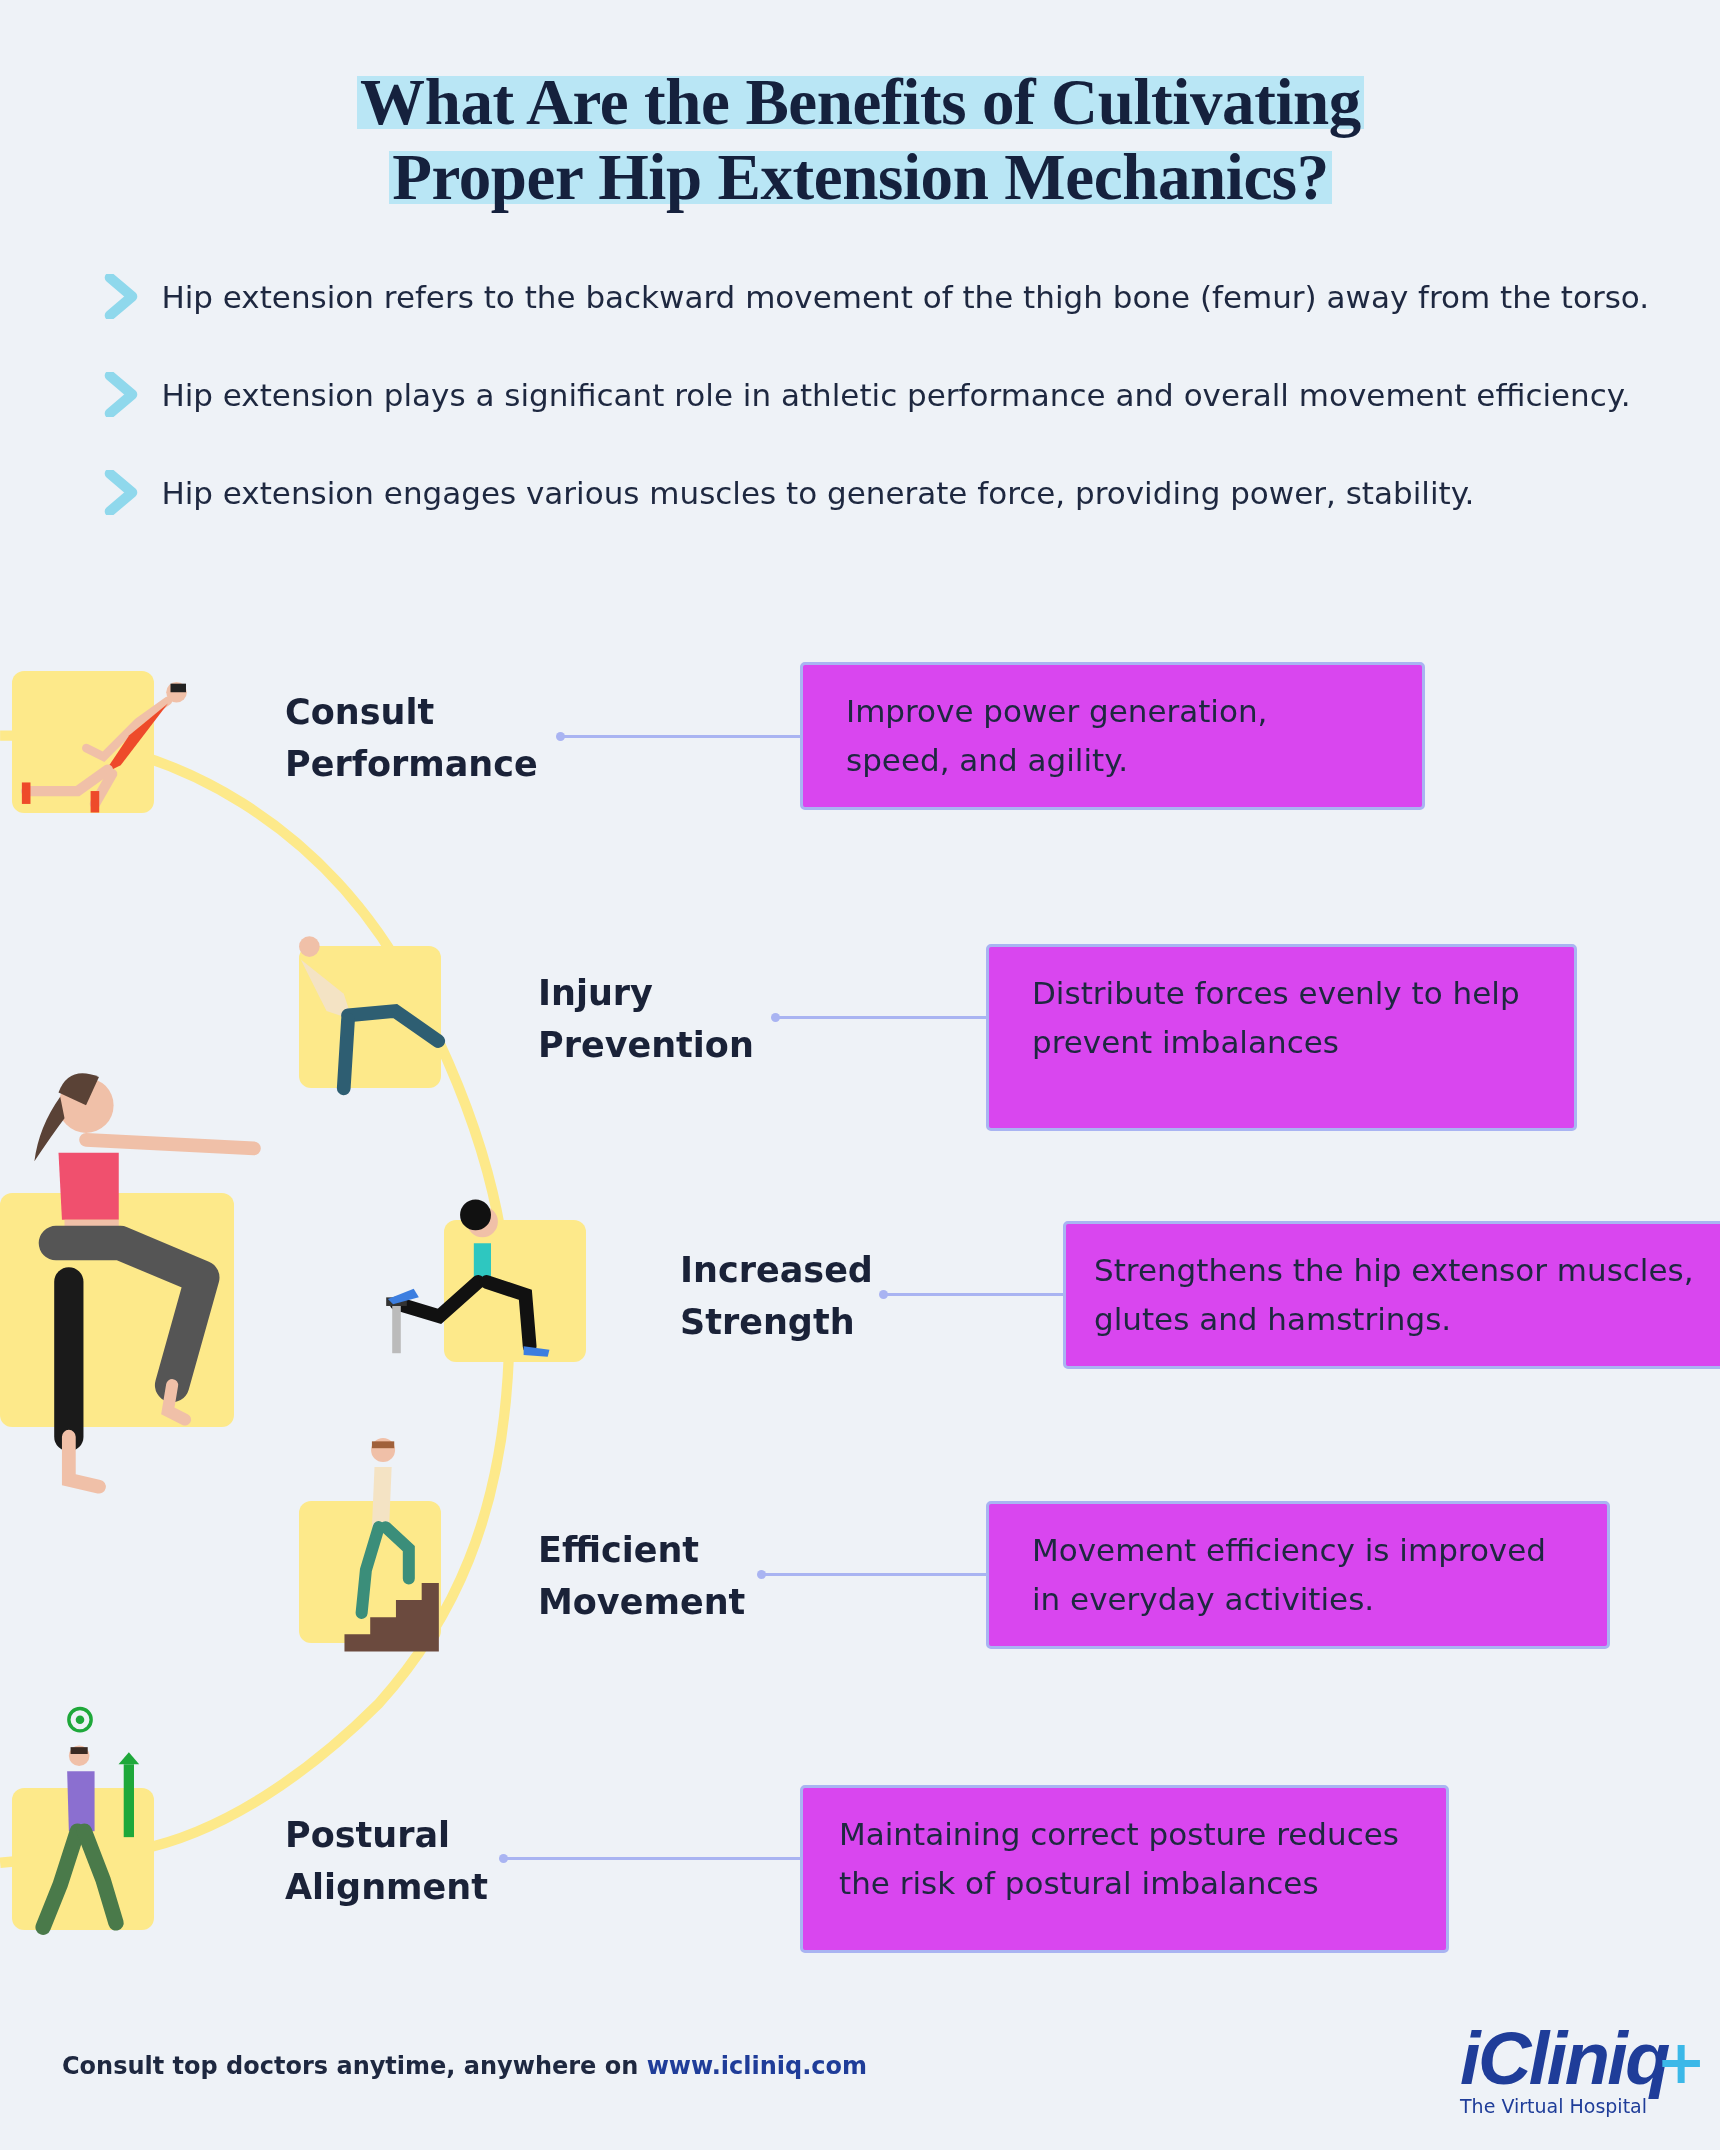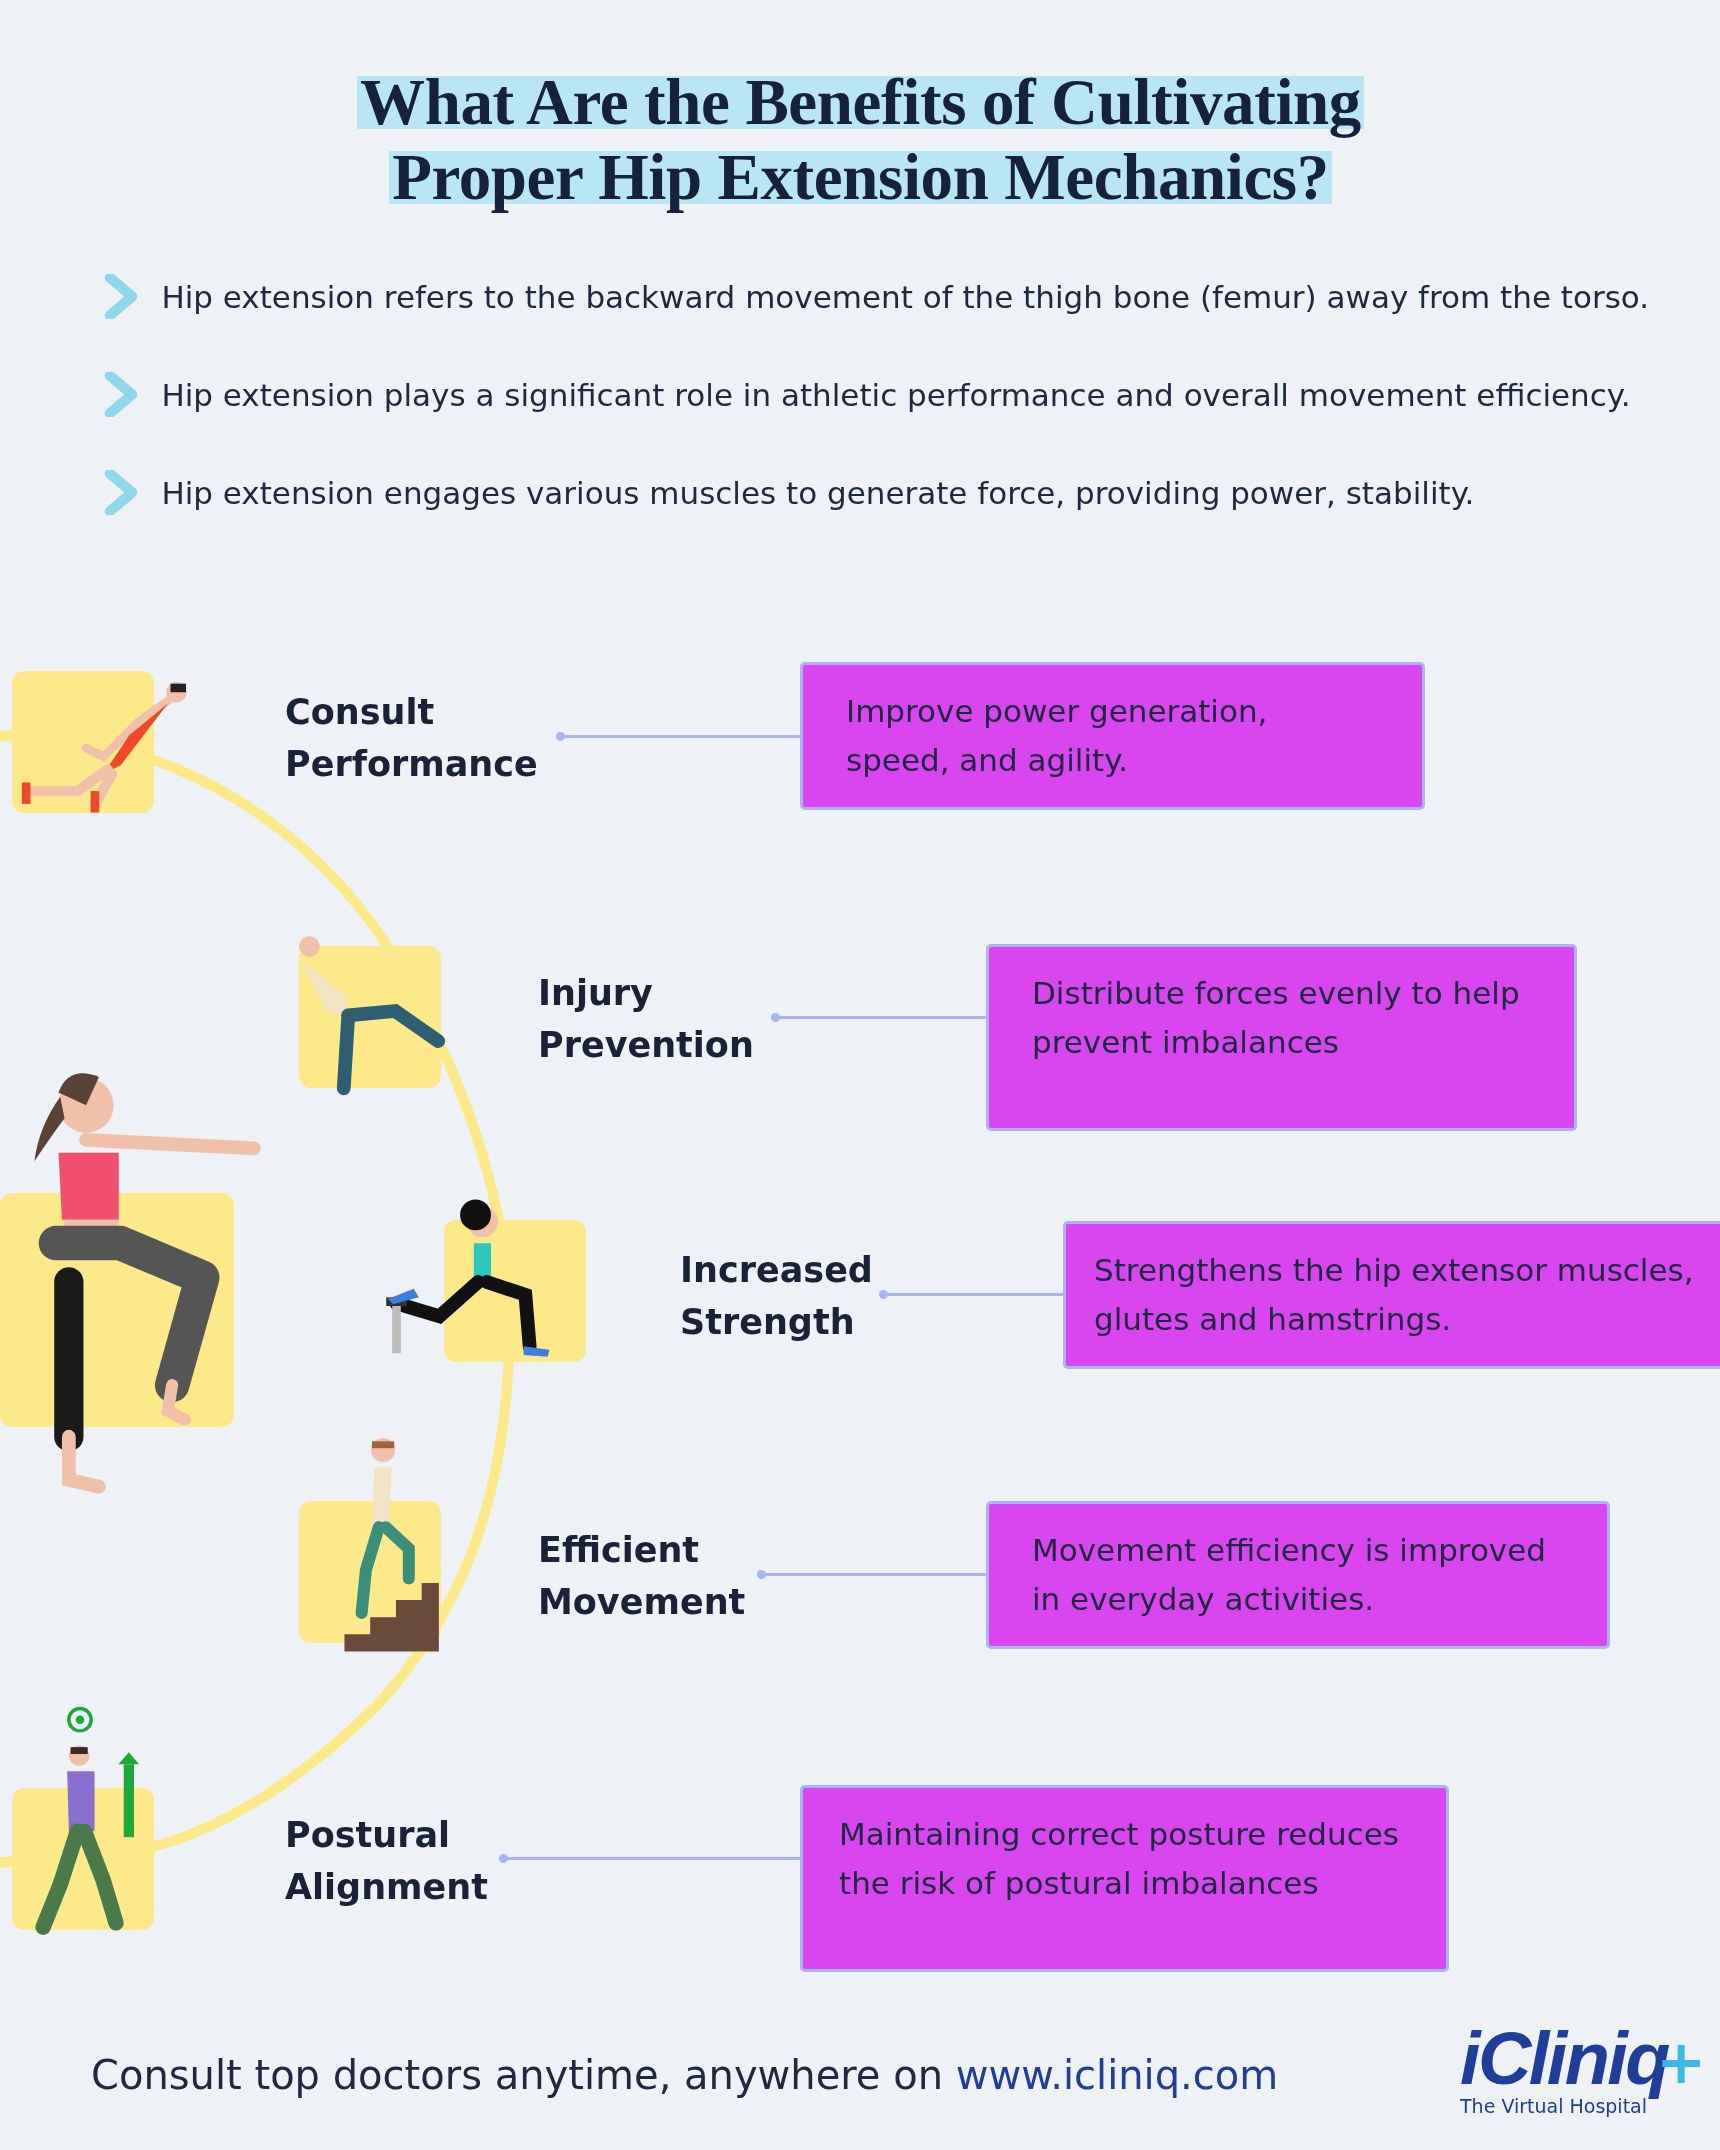--- a/index.html
+++ b/index.html
@@ -8,21 +8,21 @@
   .title-line{position:absolute;left:0;width:1721px;text-align:center;font-family:"Liberation Sans",sans-serif;font-weight:bold;font-size:65px;letter-spacing:-0.4px;color:#15213d;}
   .title-line span{background:linear-gradient(to bottom,transparent 14%,#b9e6f5 14%,#b9e6f5 88%,transparent 88%);padding:0 3.4px;font-family:Liberation Serif, serif;}
   .bullet{position:absolute;left:103px;display:flex;align-items:center;}
   .bullet .chev{width:36px;height:45px;margin-right:22.4px;}
   .bullet .txt{font-size:31px;color:#1e2840;}
   .label{position:absolute;font-size:35px;font-weight:bold;line-height:52px;color:#1a2238;}
   .box{position:absolute;border:3.4px solid #a9b4f2;border-radius:5px;background:#d946ef;box-sizing:border-box;font-size:31px;line-height:49px;color:#1e2840;padding:22.4px 43px;}
   .connector{position:absolute;height:2.6px;background:#a9b4f2;}
   .connector::before{content:"";position:absolute;left:-3.4px;top:-3.4px;width:9.5px;height:9.5px;border-radius:50%;background:#a9b4f2;}
   .ysq{position:absolute;background:#fde98a;border-radius:12px;}
-  .footer{position:absolute;left:91px;top:2052px;font-size:40px;color:#1e2840;}
+  .footer{position:absolute;left:62px;top:2052px;font-size:24px;color:#1e2840;font-weight:bold;}
   .footer .link{color:#1f3d99;}
   .logo{position:absolute;left:1460px;top:2024px;}
   .logo .brand{font-family:"Liberation Sans",sans-serif;font-weight:bold;font-size:74px;color:#1f3d99;letter-spacing:-2.6px;line-height:69px;font-style:italic;}
   .logo .tag{font-size:19px;color:#1f3d99;margin-top:1.7px;}
   .logo .plus{position:absolute;left:196px;top:12px;font-size:60px;font-weight:bold;color:#3bb8e8;line-height:52px;}
 </style>
 </head>
 <body>
 
 <div class="title-line" style="top:64px;"><span>What Are the Benefits of Cultivating</span></div>
@@ -141,21 +141,21 @@
 <div class="connector" style="left:559px;top:735px;width:243px;"></div>
 <div class="connector" style="left:774px;top:1016px;width:213px;"></div>
 <div class="connector" style="left:882px;top:1293px;width:183px;"></div>
 <div class="connector" style="left:760px;top:1573px;width:228px;"></div>
 <div class="connector" style="left:502px;top:1857px;width:300px;"></div>
 
 <div class="box" style="left:800px;top:662px;width:625px;height:148px;"><span>Improve power generation, speed, and agility.</span></div>
 <div class="box" style="left:986px;top:944px;width:591px;height:187px;padding-right:34px;"><span>Distribute forces evenly to help prevent imbalances</span></div>
 <div class="box" style="left:1063px;top:1221px;width:682px;height:148px;padding-left:28px;padding-right:26px;"><span>Strengthens the hip extensor muscles, glutes and hamstrings.</span></div>
 <div class="box" style="left:986px;top:1501px;width:624px;height:148px;padding-right:26px;"><span>Movement efficiency is improved in everyday activities.</span></div>
-<div class="box" style="left:800px;top:1785px;width:649px;height:187px;padding-left:36px;"><span>Maintaining correct posture reduces the risk of postural imbalances</span></div>
+<div class="box" style="left:800px;top:1785px;width:649px;height:168px;padding-left:36px;"><span>Maintaining correct posture reduces the risk of postural imbalances</span></div>
 
 <div class="footer">
   <span>Consult top doctors anytime, anywhere on </span><span class="link">www.icliniq.com</span>
 </div>
 
 <div class="logo">
   <div class="brand">iCliniq</div>
   <div class="plus">+</div>
   <div class="tag">The Virtual Hospital</div>
 </div>

